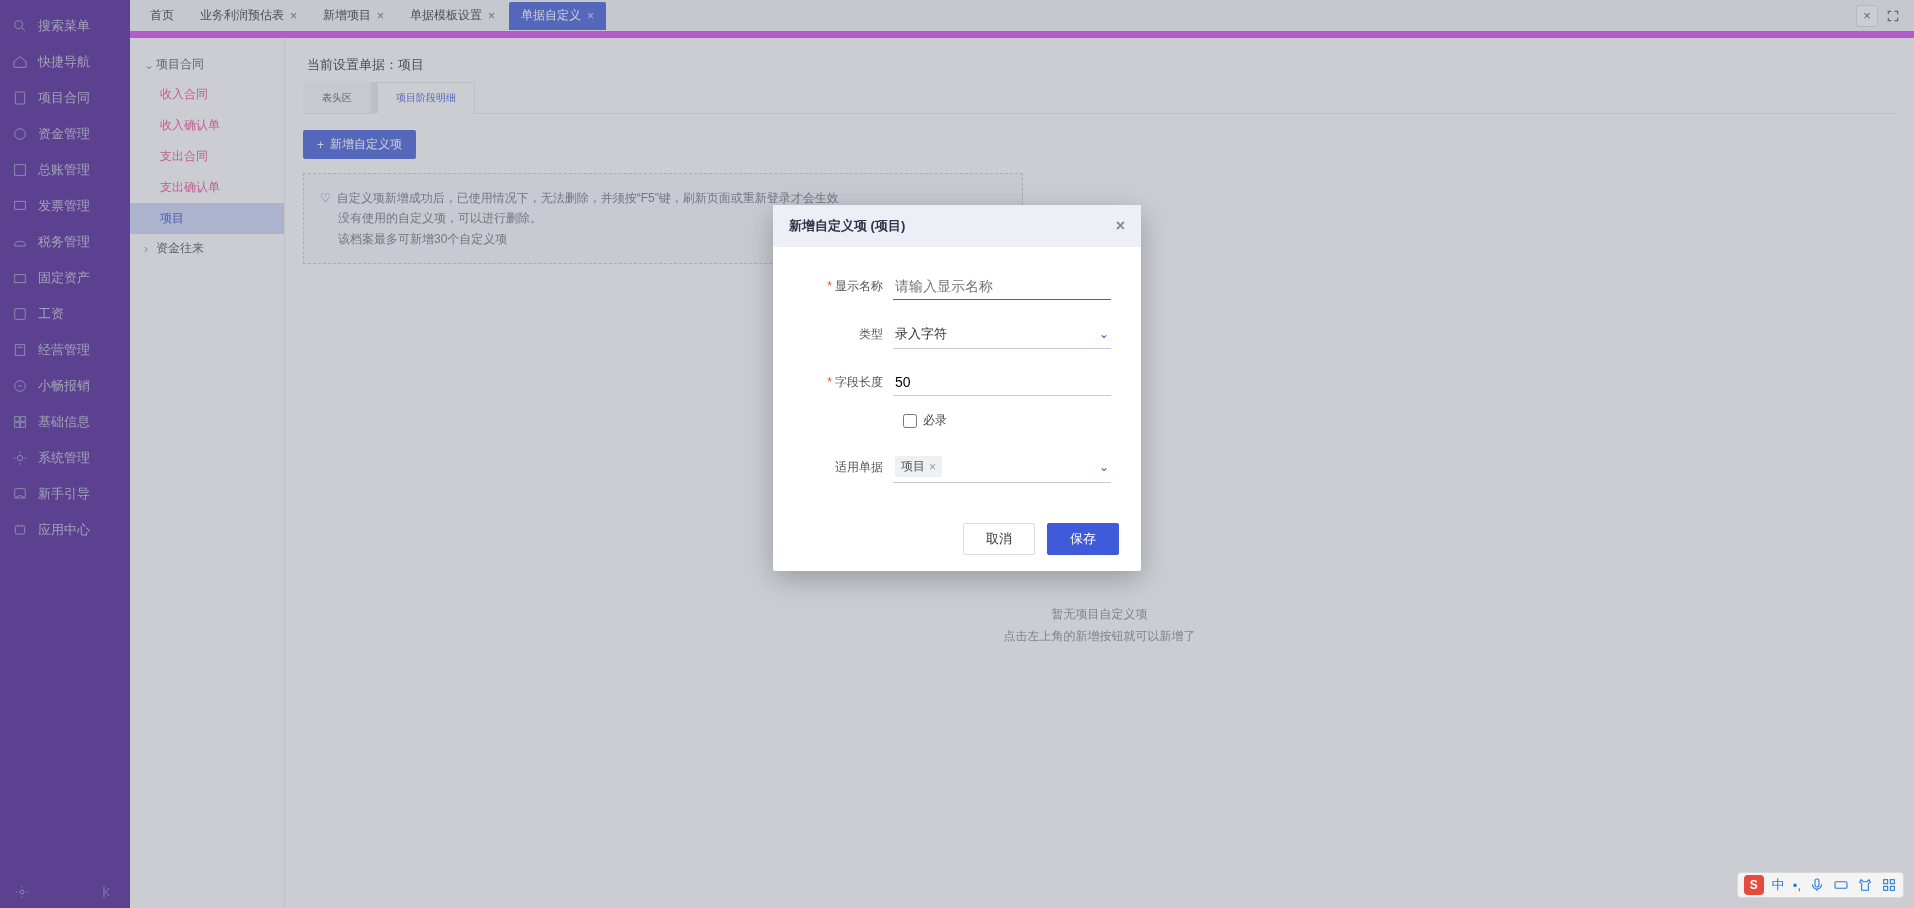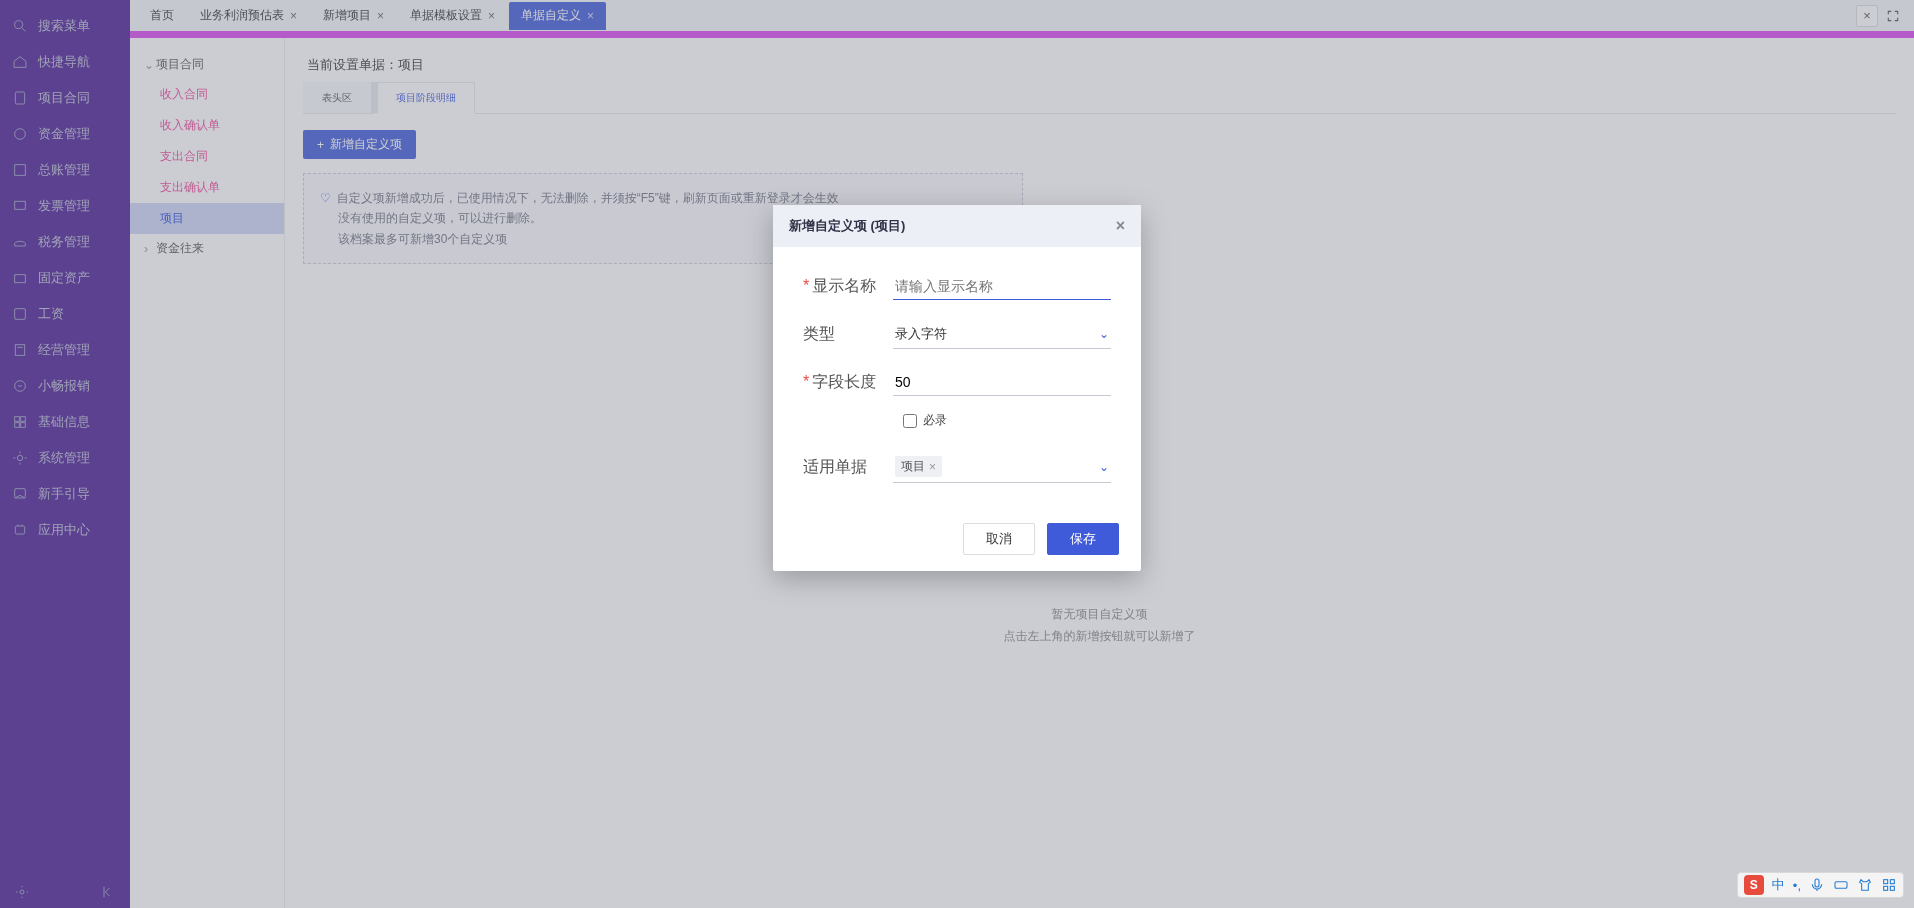--- a/index.html
+++ b/index.html
@@ -52,21 +52,21 @@
 
 
 .dim { position: fixed; inset: 0; background: rgba(120,124,140,0.38); z-index: 10; }
 
 
 .modal { position: fixed; top: 205px; left: 50%; transform: translateX(-50%); width: 368px; background: #fff; border-radius: 2px; box-shadow: 0 8px 28px rgba(0,0,0,0.25); z-index: 20; }
 .modal-header { height: 42px; background: #eceff6; display: flex; align-items: center; padding: 0 16px; font-size: 13px; font-weight: 600; color: #303347; }
 .modal-header .close-x { margin-left: auto; color: #888; cursor: pointer; font-size: 16px; }
 .modal-body { padding: 26px 30px 10px; }
 .form-row { display: flex; align-items: center; margin-bottom: 20px; }
-.form-row .lbl { width: 90px; font-size: 16px; color: #555; padding-right: 10px; }
+.form-row .lbl { width: 90px; text-align: right; font-size: 12px; color: #555; padding-right: 10px; }
 .form-row .req { color: #e74c3c; margin-right: 3px; }
 .form-row .field { flex: 1; position: relative; }
 .field input[type="text"] { width: 100%; border: none; border-bottom: 1px solid #c6c8d2; padding: 5px 2px; font-size: 14px; outline: none; }
 .field.focus input[type="text"] { border-bottom: 1.5px solid #3f5bd9; }
 .field .select { width: 100%; border-bottom: 1px solid #c6c8d2; padding: 5px 2px; font-size: 13px; display: flex; align-items: center; justify-content: space-between; cursor: pointer; }
 .chev-down { color: #3f5bd9; font-size: 12px; }
 .chk-row { padding-left: 100px; margin-top: -4px; margin-bottom: 22px; font-size: 12px; color: #444; display: flex; align-items: center; gap: 6px; }
 .chk-row input { width: 14px; height: 14px; }
 .tag { display: inline-flex; align-items: center; background: #eef0f4; border-radius: 2px; padding: 2px 6px; font-size: 12px; color: #555; gap: 4px; }
 .tag .x { color: #999; cursor: pointer; }

